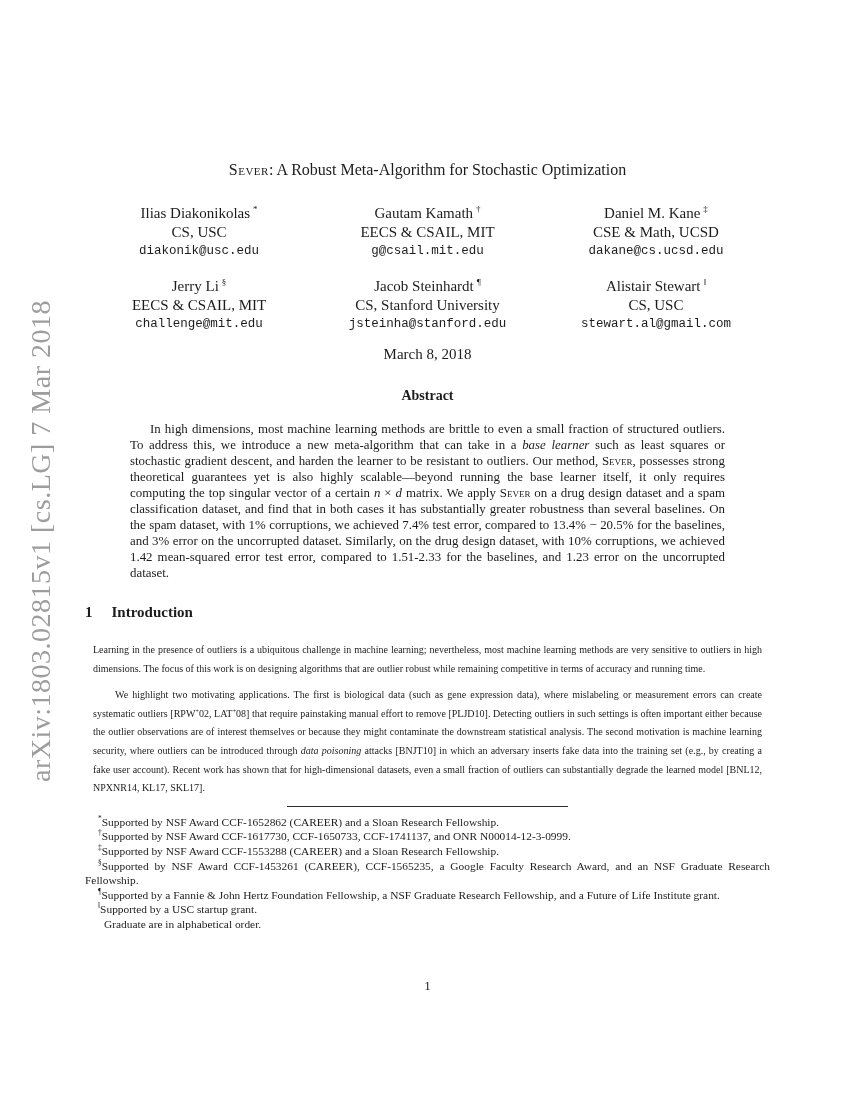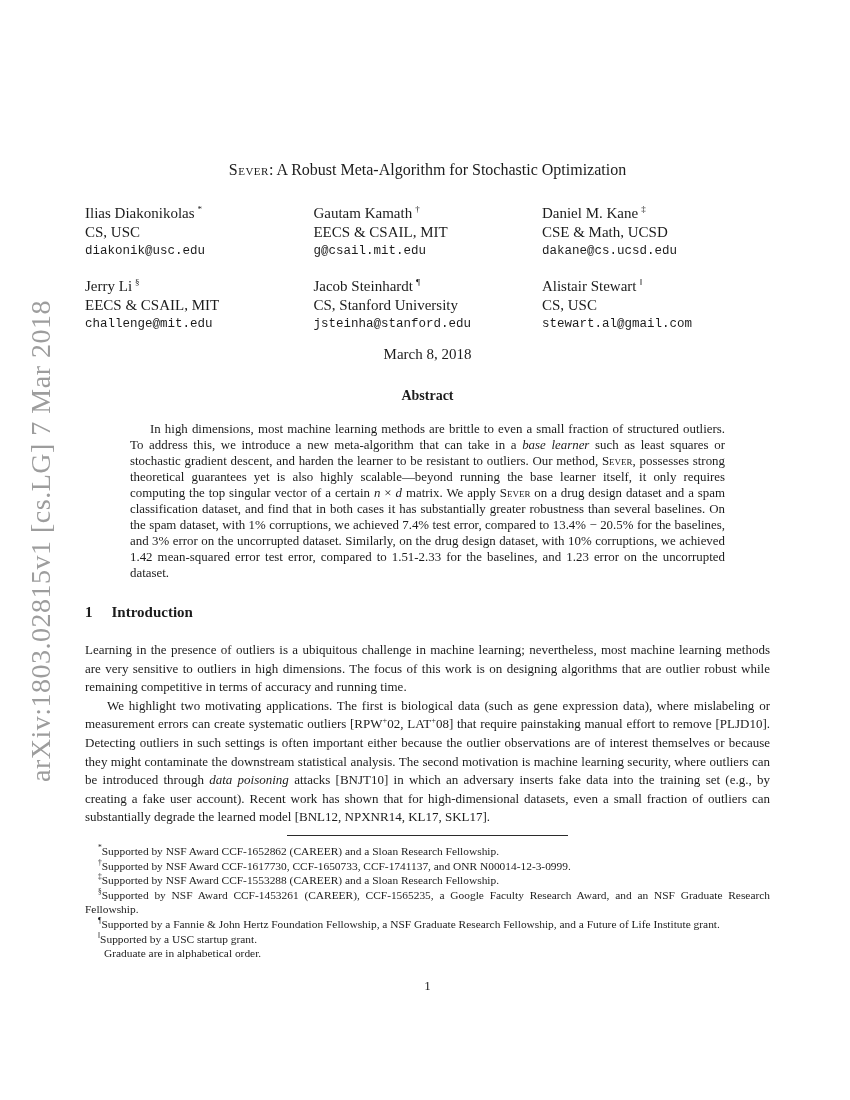--- a/index.html
+++ b/index.html
@@ -41,21 +41,21 @@
     line-height: 26px;
   }
   .paper-title .seg-sc { letter-spacing: 0.5px; }
 
   .authors-row {
     display: flex;
     justify-content: space-between;
   }
   .authors-row.row1 { margin-top: 17px; }
   .authors-row.row2 { margin-top: 12px; }
-  .author-block { width: 33.3%; text-align: left; }
+  .author-block { width: 33.3%; text-align: center; }
   .author-name { font-size: 15px; line-height: 19px; }
   .author-mark { font-size: 9px; margin-left: 3px; }
   .author-affiliation { font-size: 15px; line-height: 19px; }
   .author-email {
     font-family: "Liberation Mono", "DejaVu Sans Mono", monospace;
     font-size: 12.5px; line-height: 19px;
   }
 
   .paper-date { margin-top: 11px; text-align: center; font-size: 15px; line-height: 19px; }
 
@@ -77,22 +77,22 @@
 
   .section-heading {
     margin: 19px 0 17px 0;
     font-size: 15px;
     font-weight: bold;
     line-height: 24px;
   }
   .sec-num { margin-right: 19px; }
 
   .para {
-    margin: 0;
-    font-size: 13px;
+    margin: 8px;
+    font-size: 10px;
     line-height: 18.6px;
     text-align: justify;
   }
   .para.first { margin-top: 12px; }
   .para.indented { text-indent: 22px; }
 
   .footnote-rule {
     margin-top: 8px;
     width: 281px;
     border: none;

